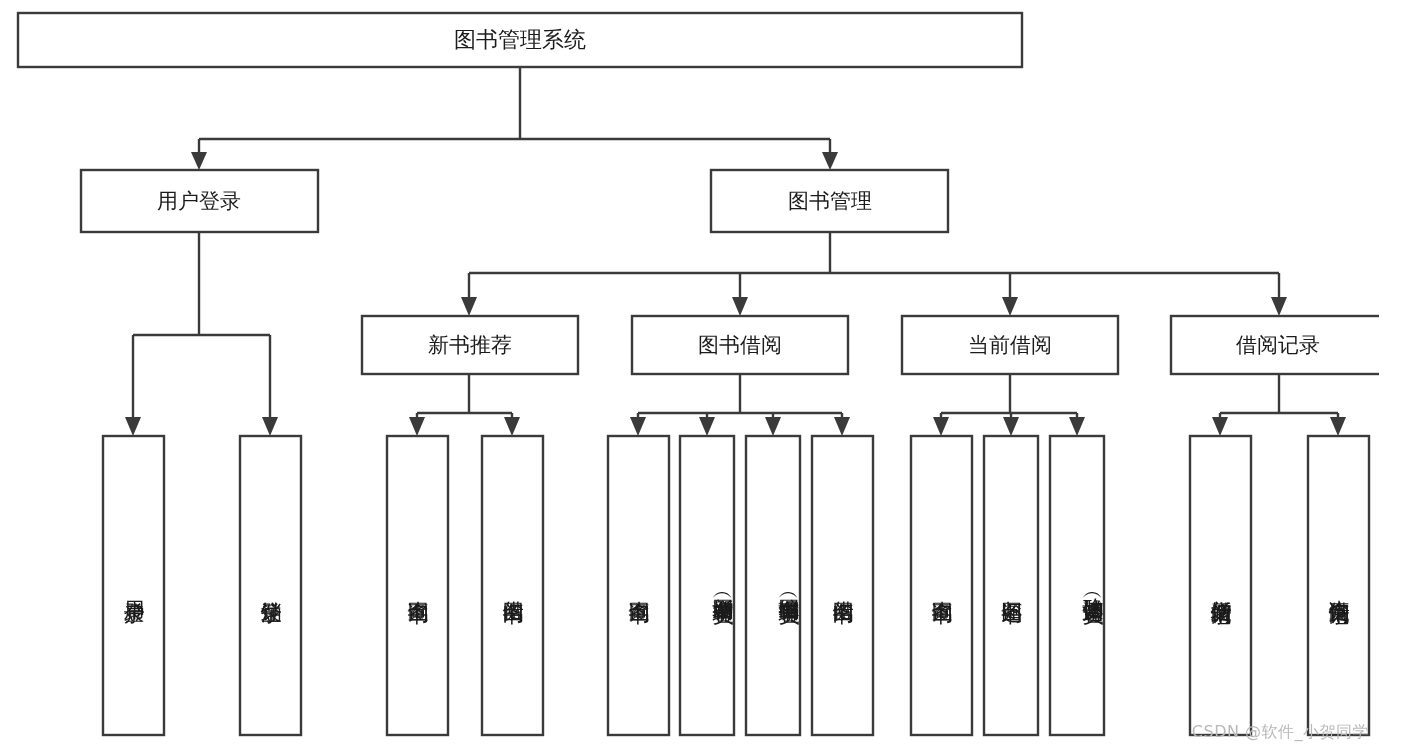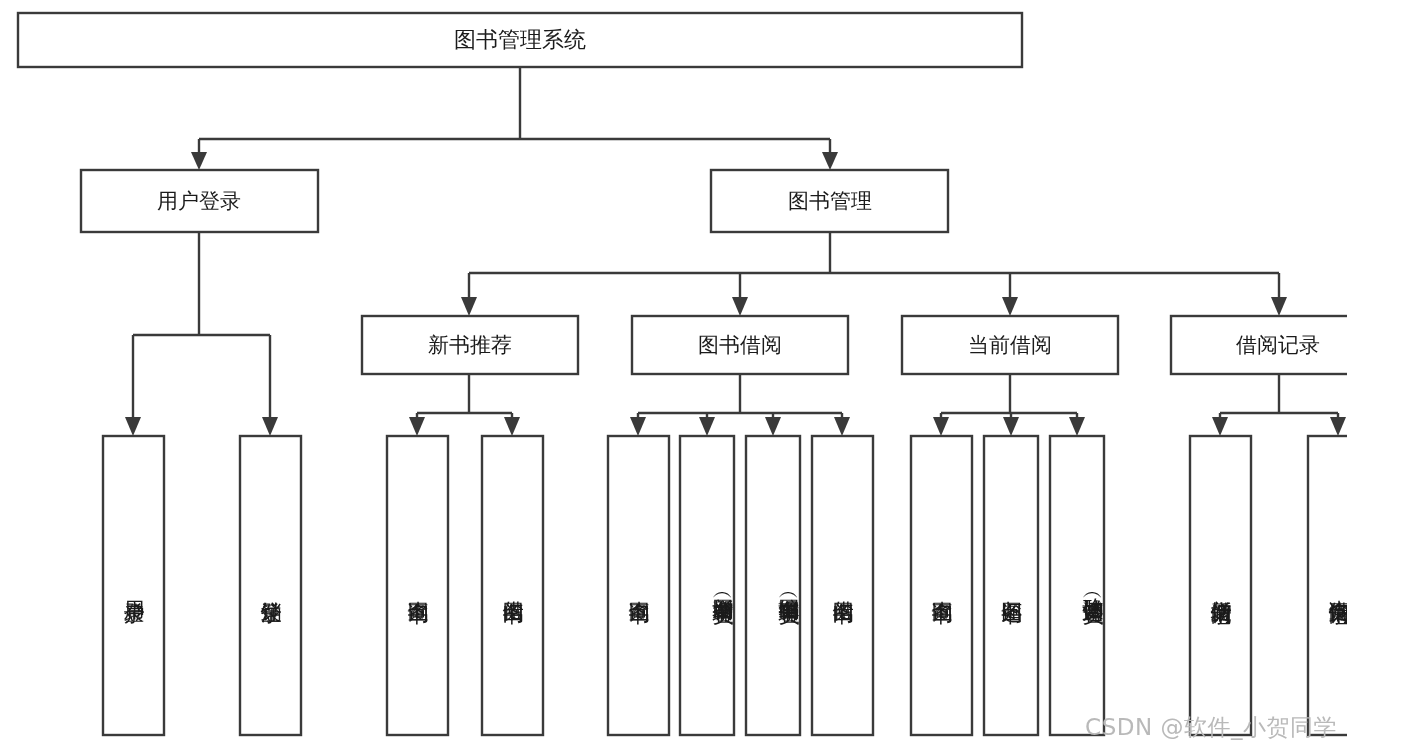--- a/index.html
+++ b/index.html
@@ -9,20 +9,21 @@
   }
   body {
     font-family: "DejaVu Sans", "Liberation Sans", sans-serif;
   }
   #diagram-root {
     position: relative;
     width: 1347px;
     height: 747px;
     background: #ffffff;
     overflow: hidden;
+    padding-left: 32px;
   }
   svg.diagram-canvas {
     position: absolute;
     top: 0;
     left: 0;
     width: 1405px;
     height: 747px;
   }
   .node-box {
     fill: #ffffff;
@@ -65,21 +66,21 @@
     letter-spacing: 1px;
     white-space: nowrap;
     text-align: center;
     pointer-events: none;
   }
   .watermark {
     position: absolute;
     right: 10px;
     bottom: 4px;
     font-family: "DejaVu Sans", "Liberation Sans", sans-serif;
-    font-size: 23px;
+    font-size: 16px;
     color: #b9b9b9;
     letter-spacing: 0.5px;
     white-space: nowrap;
   }
 </style>
 </head>
 <body>
 
 <div id="diagram-root">
 

